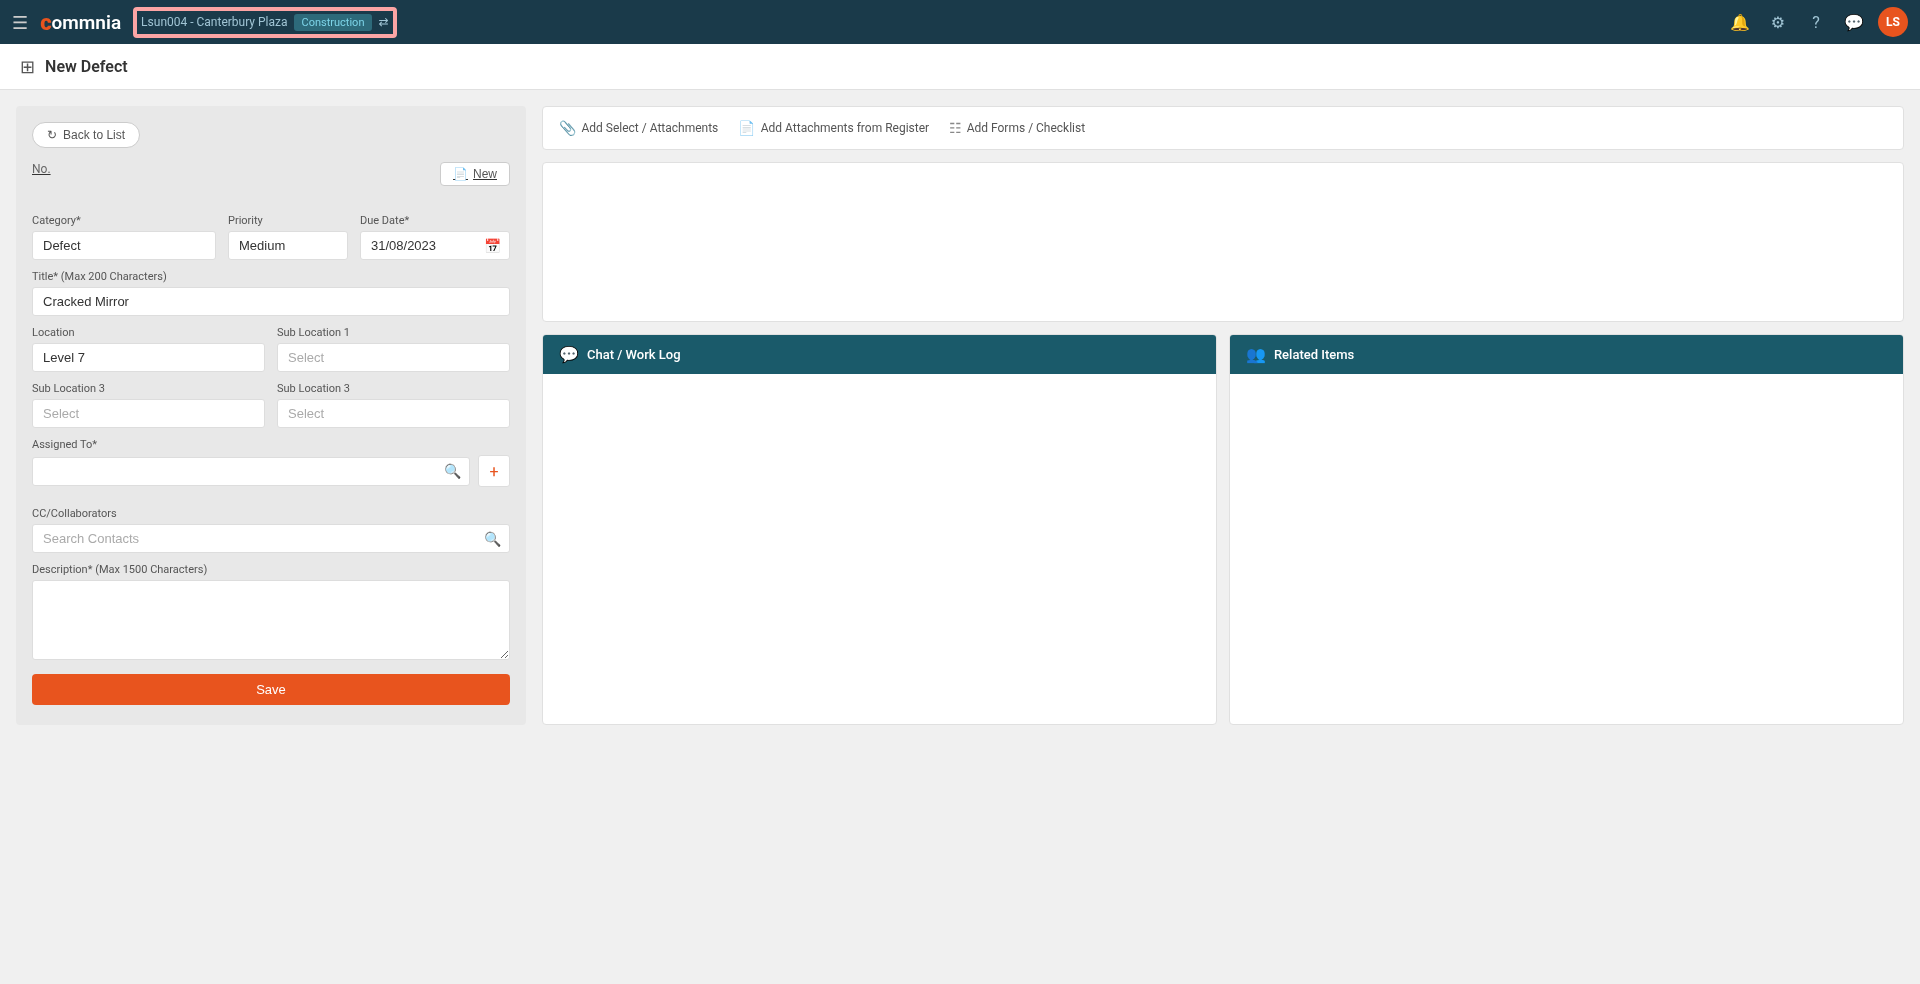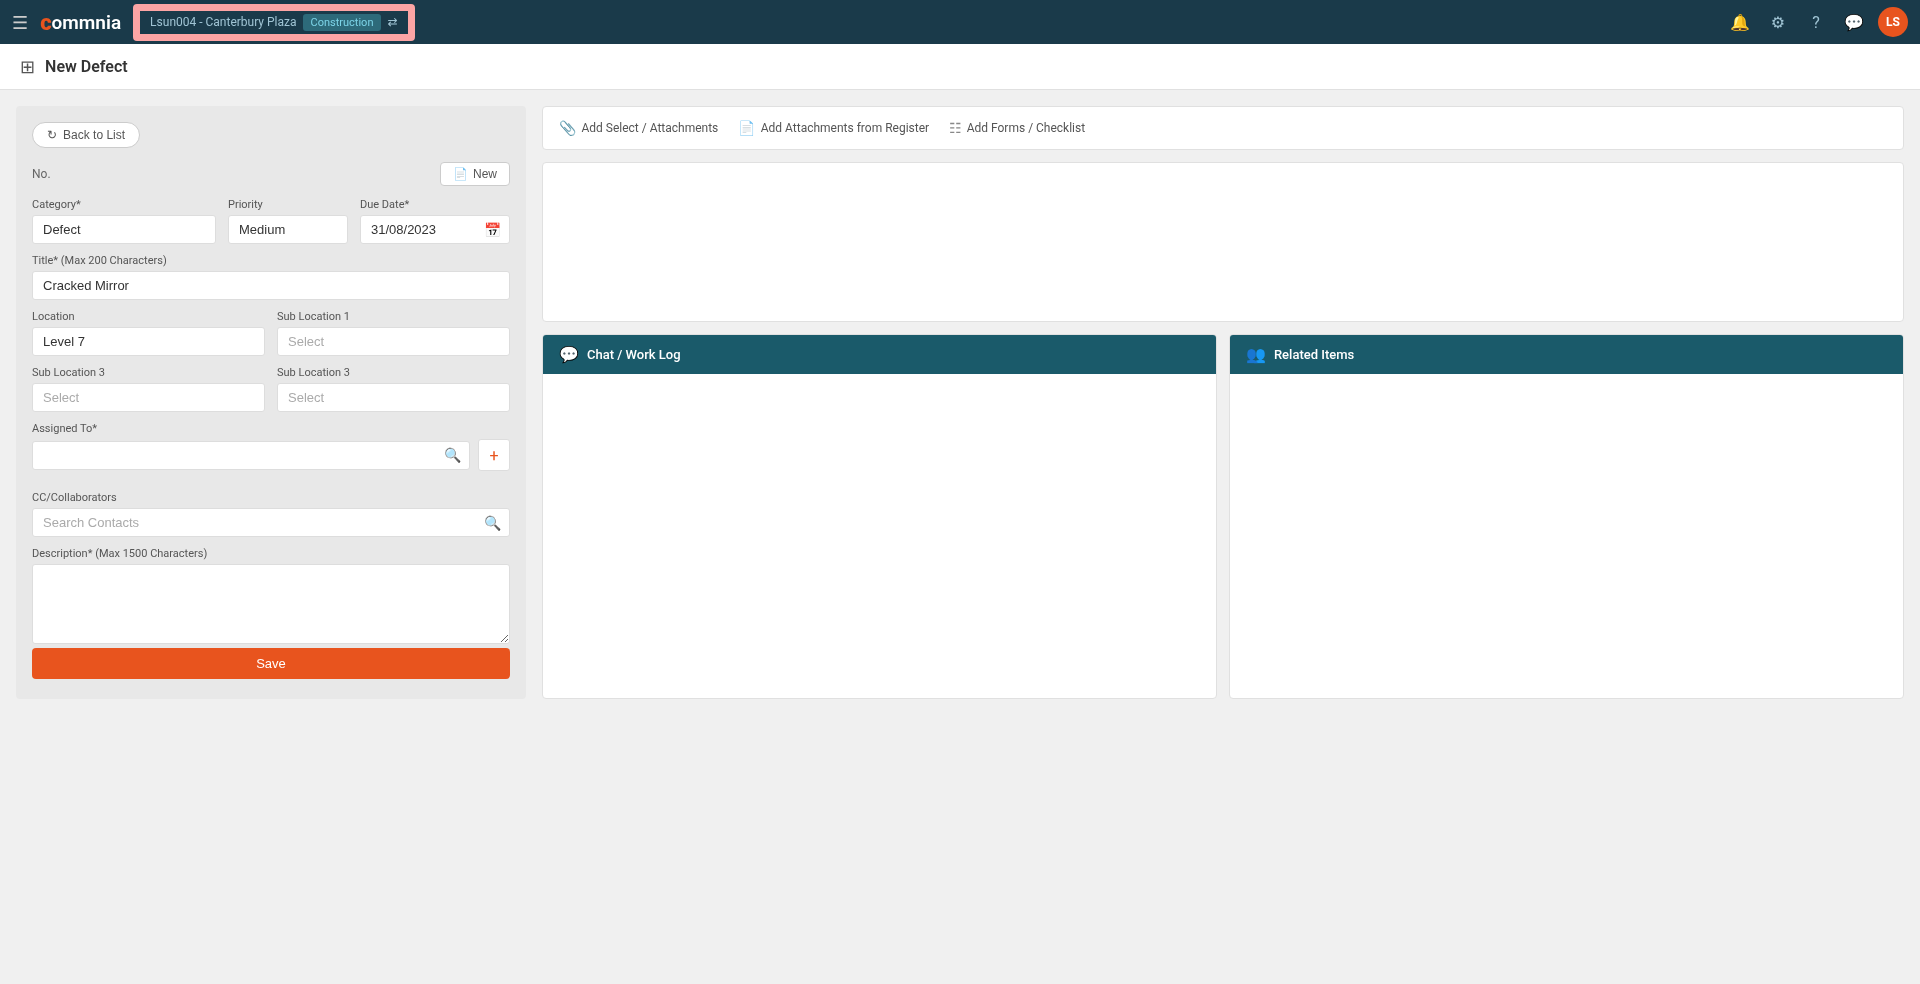--- a/index.html
+++ b/index.html
@@ -11,23 +11,23 @@
       height: 44px;
       display: flex;
       align-items: center;
       padding: 0 12px;
       justify-content: space-between;
     }
     .topnav-left { display: flex; align-items: center; gap: 12px; }
     .hamburger { color: #ccc; font-size: 18px; cursor: pointer; }
     .project-badge {
       background: transparent;
-      border: 7px solid #fca5a5;
+      border: 4px solid #fca5a5;
       color: #a0c4d4;
-      padding: 3px 10px;
+      padding: 3px 4px;
       border-radius: 4px;
       font-size: 12px;
       cursor: pointer;
       display: flex; align-items: center; gap: 6px;
     }
     .construction-badge {
       background: #2d6a7a;
       color: #7dd4e8;
       padding: 2px 8px;
       border-radius: 3px;
@@ -80,23 +80,23 @@
       border-radius: 20px;
       padding: 5px 14px;
       font-size: 12px;
       cursor: pointer;
       color: #555;
       margin-bottom: 14px;
     }
 
     .no-row {
       display: flex;
-      align-items: center;
       justify-content: space-between;
-      margin-bottom: 12px;
+      margin-bottom: 28px;
+      text-decoration: underline;
     }
     .no-label { font-size: 12px; color: #666; }
     .new-btn {
       display: inline-flex;
       align-items: center;
       gap: 5px;
       background: white;
       border: 1px solid #ccc;
       border-radius: 4px;
       padding: 4px 12px;
@@ -172,20 +172,21 @@
 
     .save-btn {
       background: #e8541e;
       color: white;
       border: none;
       border-radius: 4px;
       padding: 8px 12px;
       font-size: 13px;
       cursor: pointer;
       float: right;
+      margin-top: 10px;
     }
 
     
     .right-panel {
       flex: 1;
       display: flex;
       flex-direction: column;
       gap: 12px;
     }
 

